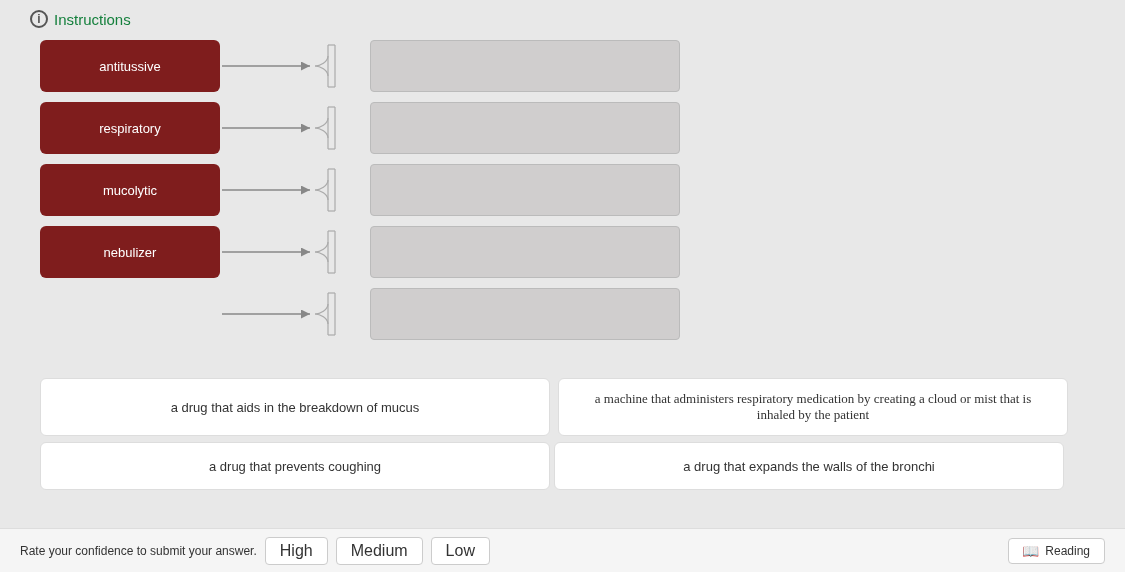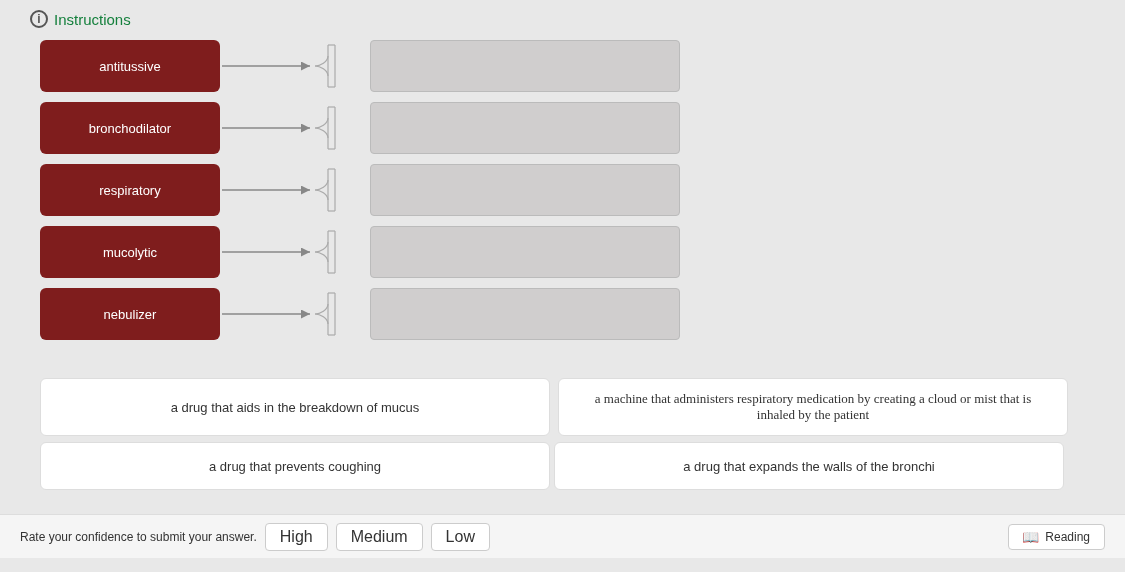--- a/index.html
+++ b/index.html
@@ -96,21 +96,21 @@
       color: #333;
       text-align: center;
       display: flex;
       align-items: center;
       justify-content: center;
     }
 
     
     .footer-bar {
       position: fixed;
-      bottom: 14px;
+      bottom: 0;
       left: 0;
       width: 1125px;
       height: 44px;
       background: #f5f5f5;
       border-top: 1px solid #ddd;
       display: flex;
       align-items: center;
       justify-content: space-between;
       padding: 0 20px;
     }
@@ -164,23 +164,20 @@
       <span>i</span>
     </div>
     <span class="instructions-label">Instructions</span>
   </div>
 
   <div style="display:flex; align-items:flex-start; padding-left:10px; margin-bottom:18px;">
 
     <div class="terms-column">
       <div class="term-box">
         <span>antitussive</span>
-      </div>
-      <div class="term-box">
-        <span>bronchodilator</span>
       </div>
       <div class="term-box">
         <span>respiratory</span>
       </div>
       <div class="term-box">
         <span>mucolytic</span>
       </div>
       <div class="term-box">
         <span>nebulizer</span>
       </div>

